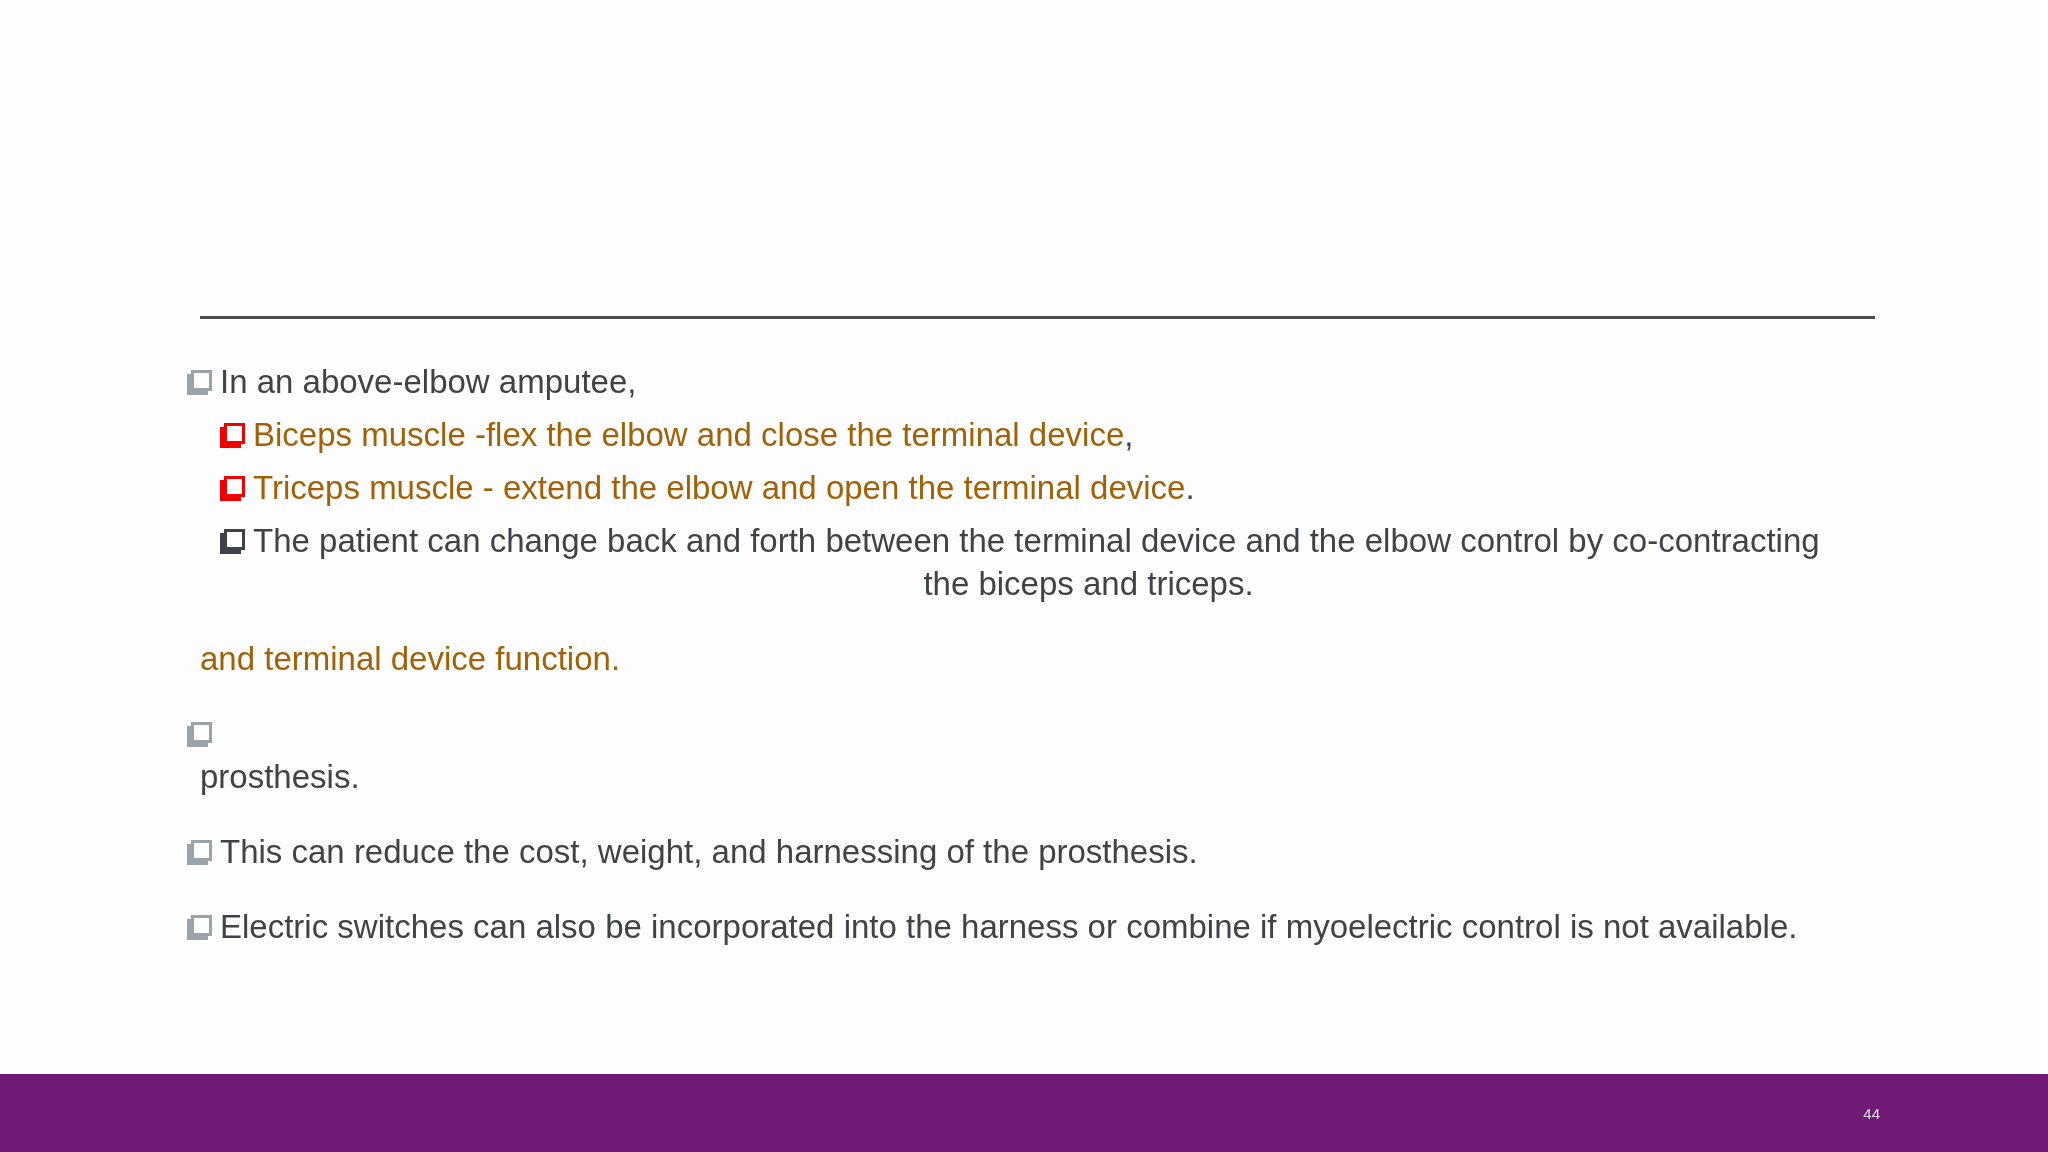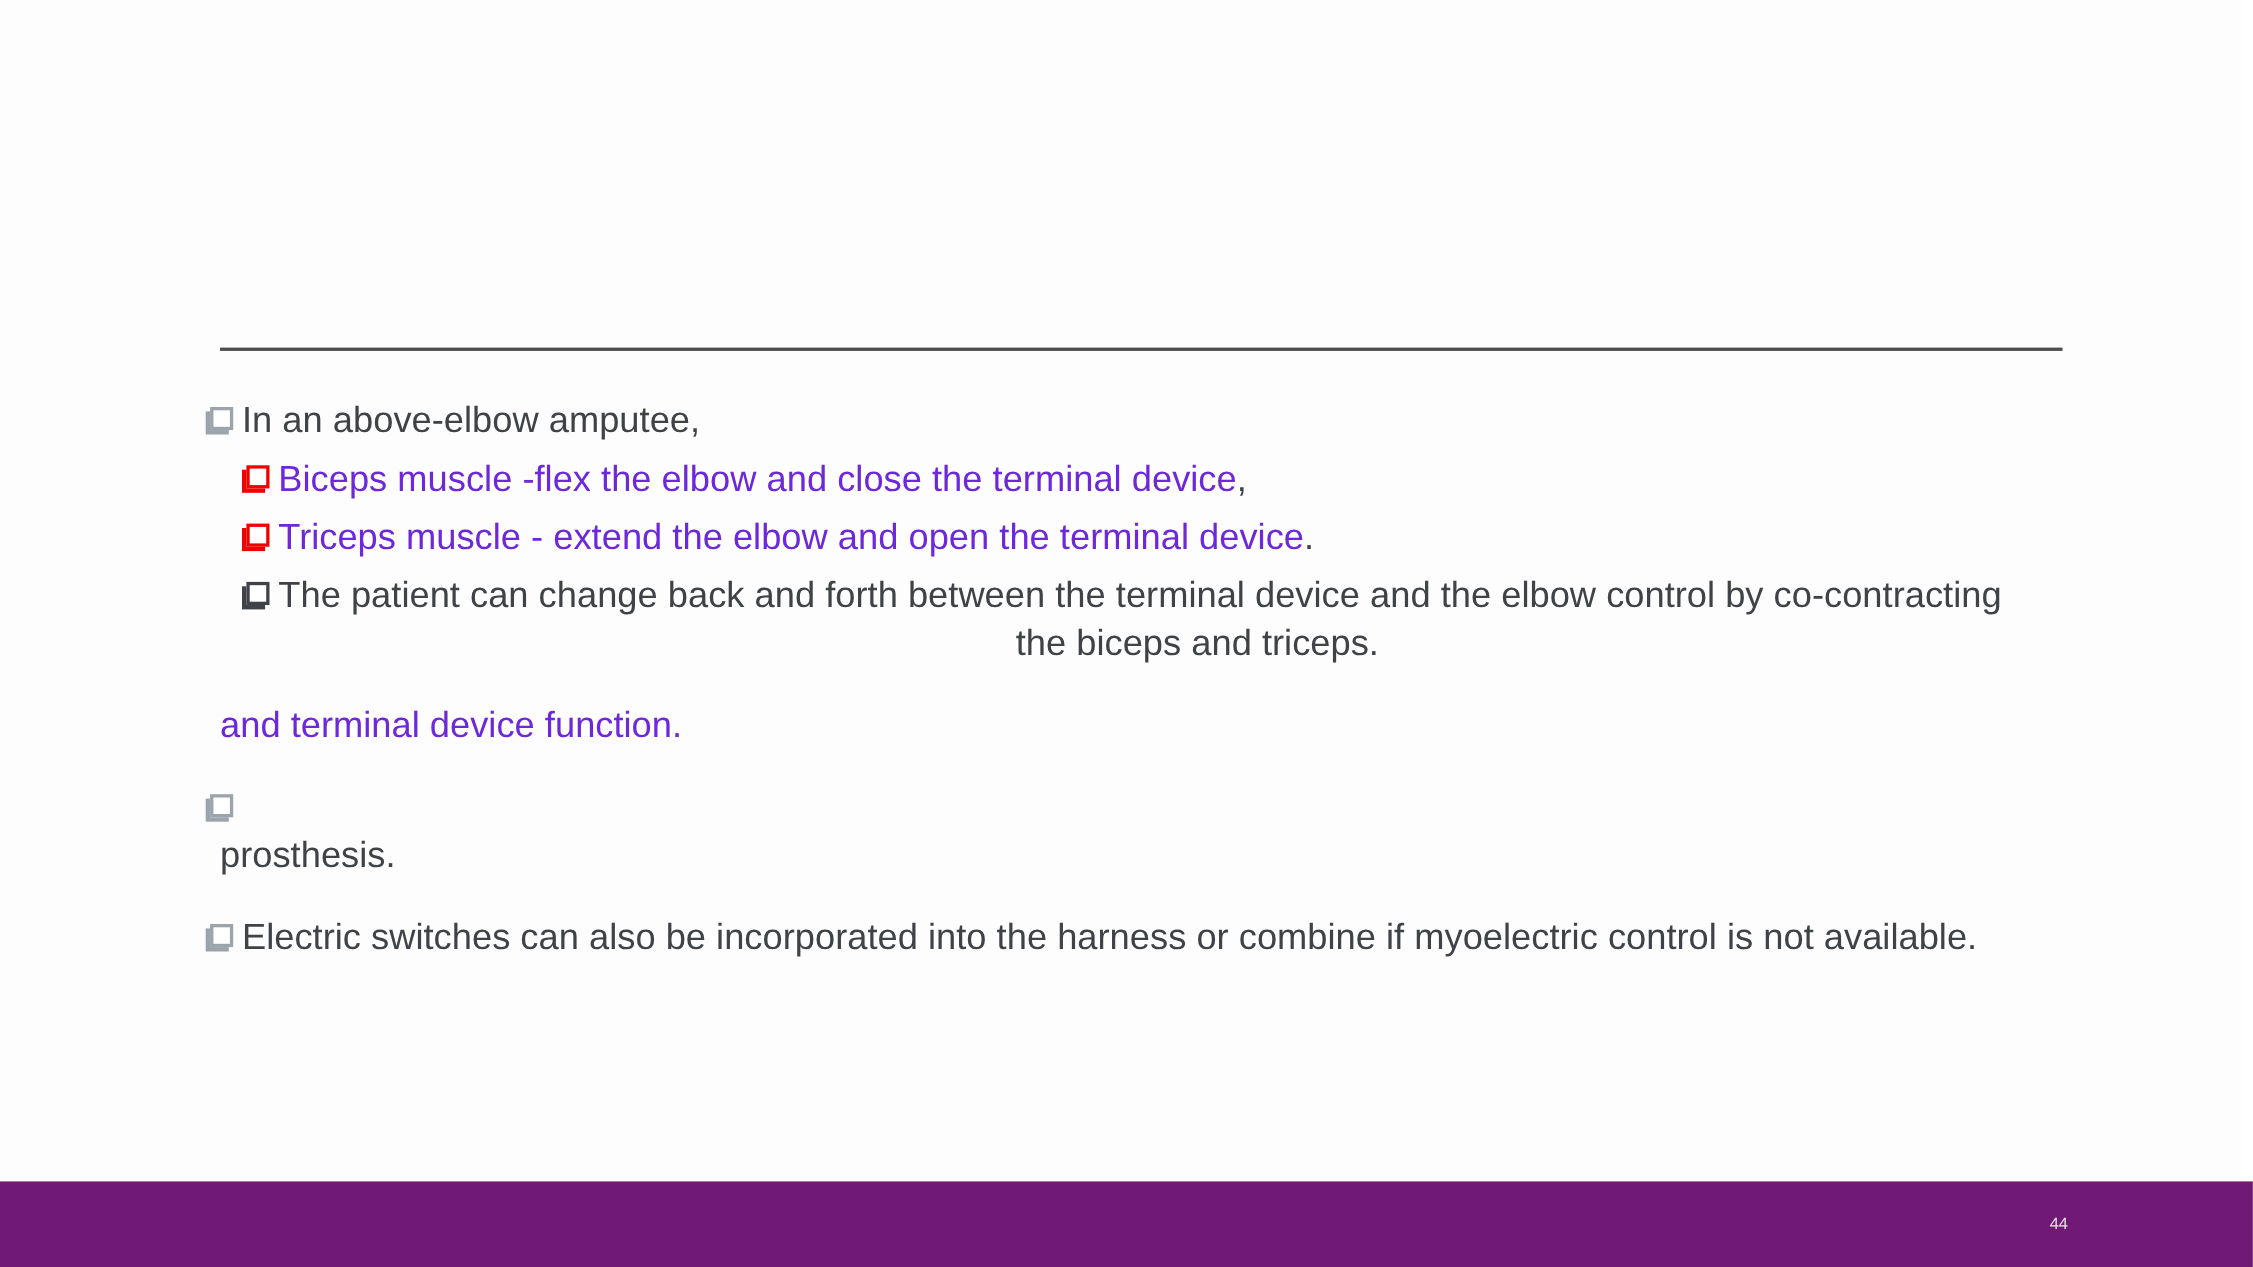--- a/index.html
+++ b/index.html
@@ -53,21 +53,21 @@
     background: #ffffff;
     box-shadow: -4px 4px 0 0;
     margin: 0 8px 0 4px;
     position: relative;
     top: -2px;
   }
   .glyph.gray { color: #9ba3ab; }
   .glyph.red  { color: #f10000; }
   .glyph.dark { color: #3f4347; }
   .seg-dark { color: #3f4347; }
-  .seg-red  { color: #6d28d9; }
+  .seg-red  { color: #a16207; }
   .footer {
     position: absolute;
     left: 0;
     top: 1074px;
     width: 2048px;
     height: 78px;
     background: #701a75;
   }
   .page-num {
     position: absolute;
@@ -99,19 +99,22 @@
         <div class="line cont"><span class="seg-dark">the biceps and triceps.</span></div>
       </div>
       <div class="item level1">
         <div class="line cont"><span class="seg-red">and terminal device function.</span></div>
       </div>
       <div class="item level1">
         <div class="line"><span class="glyph gray"></span></div>
         <div class="line cont"><span class="seg-dark">prosthesis.</span></div>
       </div>
       <div class="item level1">
+        <div class="line"><span class="glyph gray"></span><span class="seg-dark">This can reduce the cost, weight, and harnessing of the prosthesis.</span></div>
+      </div>
+      <div class="item level1">
         <div class="line"><span class="glyph gray"></span><span class="seg-dark">Electric switches can also be incorporated into the harness or combine if myoelectric control is not available.</span></div>
       </div>
     </div>
   <div class="footer">
     <span class="page-num">44</span>
   </div>
 </div>
 
 </body></html>

